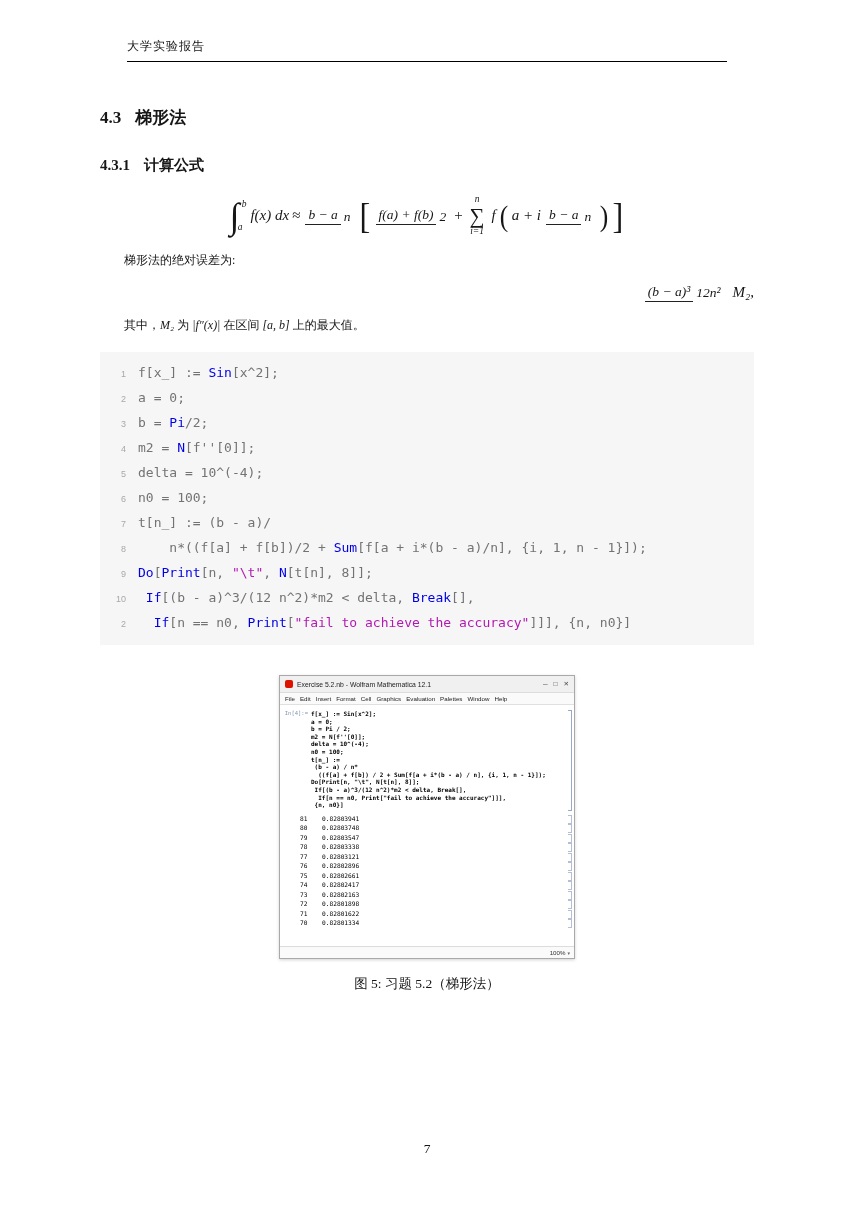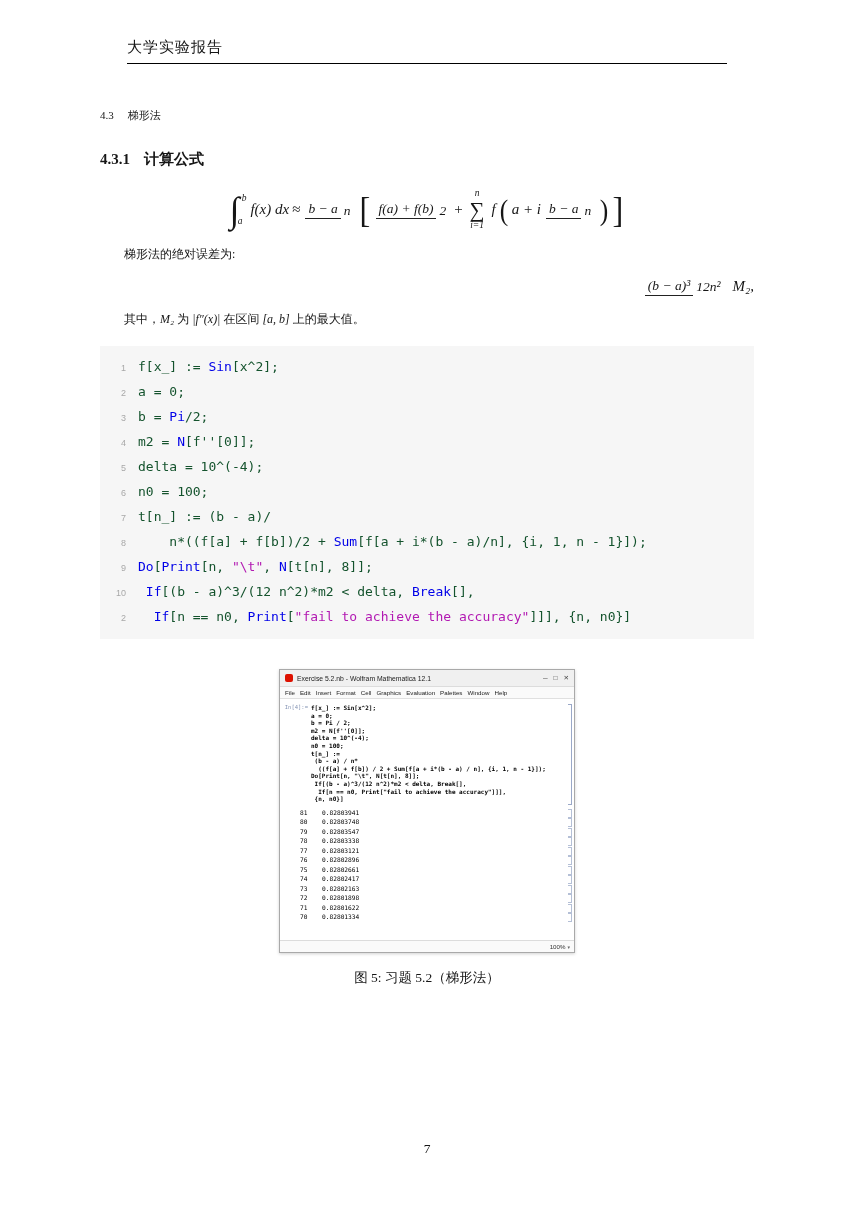--- a/index.html
+++ b/index.html
@@ -2,25 +2,25 @@
 <html style="--keyword: #0000e8; --string: #b219b2; --line_number: #a8a8a8; --code_bg: #f6f6f6; --mma_icon: #dd1100;"><head>
 <meta charset="utf-8">
 <style>
   html,body { margin:0; padding:0; background:#ffffff; }
   .page {
     position:relative; width:854px; height:1207px; background:#fff; overflow:hidden;
     font-family:"Liberation Serif","DejaVu Serif",serif; color:#161616;
   }
   
   .doc-header { margin:38px 127px 0 127px; }
-  .doc-header .htitle { font-size:15px; letter-spacing:1px; }
+  .doc-header .htitle { font-size:12px; letter-spacing:1px; }
   .header-rule { border:0; border-top:1.3px solid #000; margin:6px 0 0 0; }
   
   .content { margin:0 100px; }
-  h2.sec { font-size:11px; font-weight:normal; margin:44px 0 0 0; }
+  h2.sec { font-size:17px; font-weight:bold; margin:44px 0 0 0; }
   h3.subsec { font-size:15px; font-weight:bold; margin:27px 0 0 0; }
   .sec-num { margin-right:14px; }
   .body-text { font-size:12px; line-height:1.55; margin:14px 0 0 0; }
   .indent { text-indent:2em; }
   .mi { font-style:italic; }
   
   .display-math {
     display:flex; justify-content:center; align-items:center;
     font-size:15px; font-style:italic; margin-top:20px; gap:3px;
   }
@@ -42,21 +42,21 @@
   .f2tail { margin-left:4px; }
   
   .code-block {
     margin-top:18px; background:var(--code_bg,#f6f6f6); padding:9px 10px 9px 4px;
     font-family:"DejaVu Sans Mono","Liberation Mono",monospace; font-size:13px;
   }
   .code-line { display:flex; align-items:baseline; line-height:23px; }
   .lineno { display:inline-block; width:22px; text-align:right; margin-right:12px; flex-shrink:0;
             color:var(--line_number,#a8a8a8); font-size:9px; font-family:"Liberation Sans",sans-serif; }
   .code-text { white-space:pre; color:#141414; }
-  .tok-p { color:#14532d; }
+  .tok-p { color:#737373; }
   .tok-k { color:var(--keyword,#0000e8); }
   .tok-s { color:var(--string,#b219b2); }
   
   .figure { text-align:center; margin:30px 0 0 0; }
   .mma-window {
     display:inline-block; width:294px; text-align:left; border:1px solid #a9a9a9;
     background:#fff; box-shadow:0 1px 3px rgba(0,0,0,0.18);
     font-family:"Liberation Sans","DejaVu Sans",sans-serif; vertical-align:top;
   }
   .mma-titlebar { display:flex; align-items:center; gap:4px; background:#f0f0f0; border-bottom:1px solid #dcdcdc; padding:2px 5px; height:12px; }

